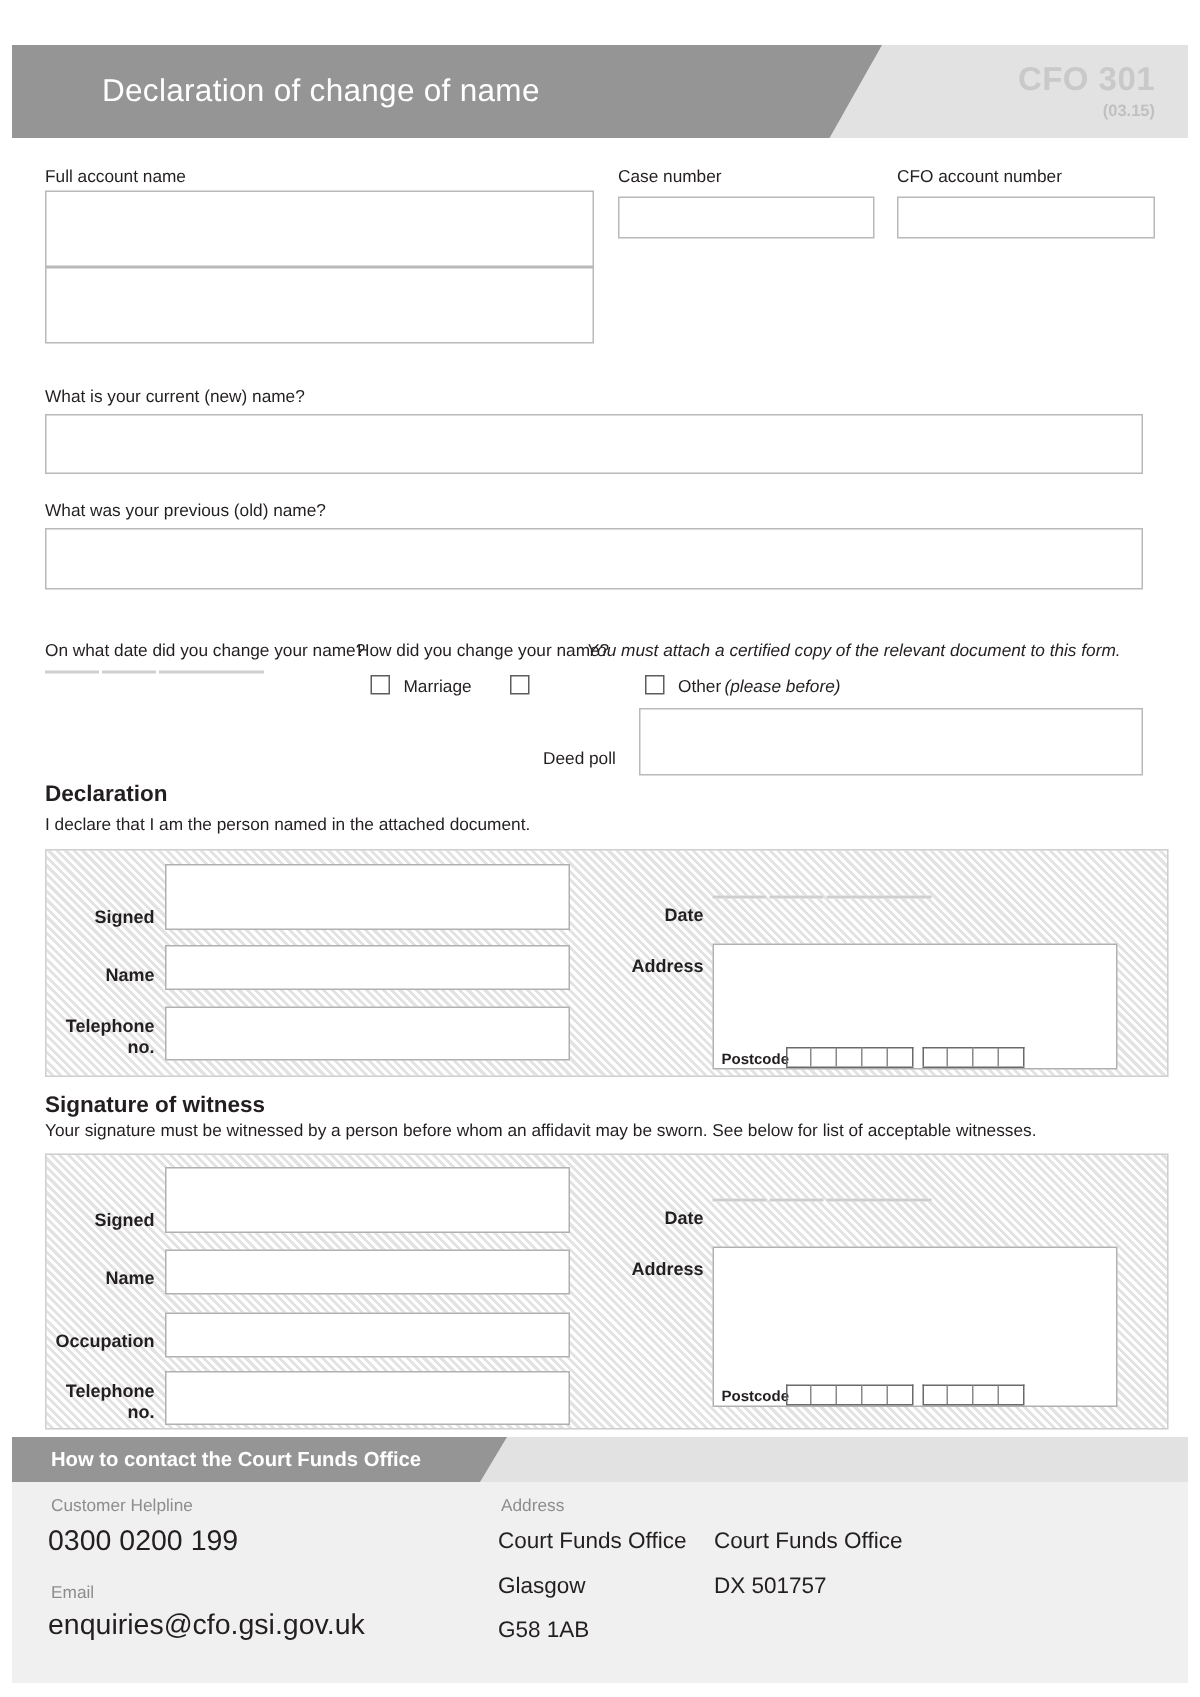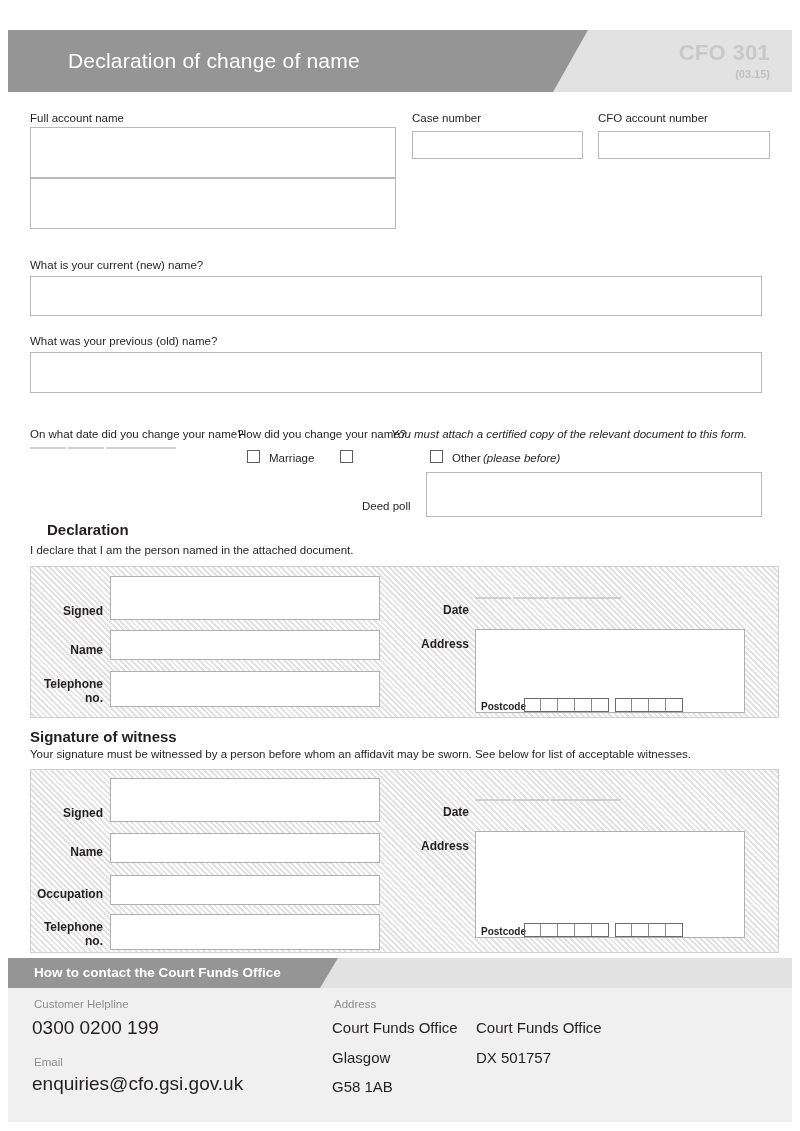--- a/index.html
+++ b/index.html
@@ -281,21 +281,21 @@
 
   <div class="cbx" style="left:340px; top:450px;"></div>
   <div class="lbl" style="left:362px; top:452px;margin-top:48px;">Deed poll</div>
 
   <div class="cbx" style="left:430px; top:450px;"></div>
   <div class="lbl" style="left:452px; top:452px;">Other</div>
   <div class="lbl lbl-italic" style="left:483px; top:452px;">(please before)</div>
 
   <div class="box" style="left:426px; top:472px; width:336px; height:45px;"></div>
 
-  <div class="sect-h" style="left:30px; top:521px;margin-left:17px;">Declaration</div>
+  <div class="sect-h" style="left:30px; top:521px;">Declaration</div>
   <div class="sect-p" style="left:30px; top:544px;">I declare that I am the person named in the attached document.</div>
 
   <div class="hatch" style="left:30px; top:566px; width:749px; height:152px;">
 
     <div class="flab" style="left:0px; top:37px; width:72px;">Signed</div>
     <div class="fbox" style="left:79px; top:9px; width:270px; height:44px;"></div>
 
     <div class="flab" style="left:0px; top:76px; width:72px;">Name</div>
     <div class="fbox" style="left:79px; top:63px; width:270px; height:30px;"></div>
 

